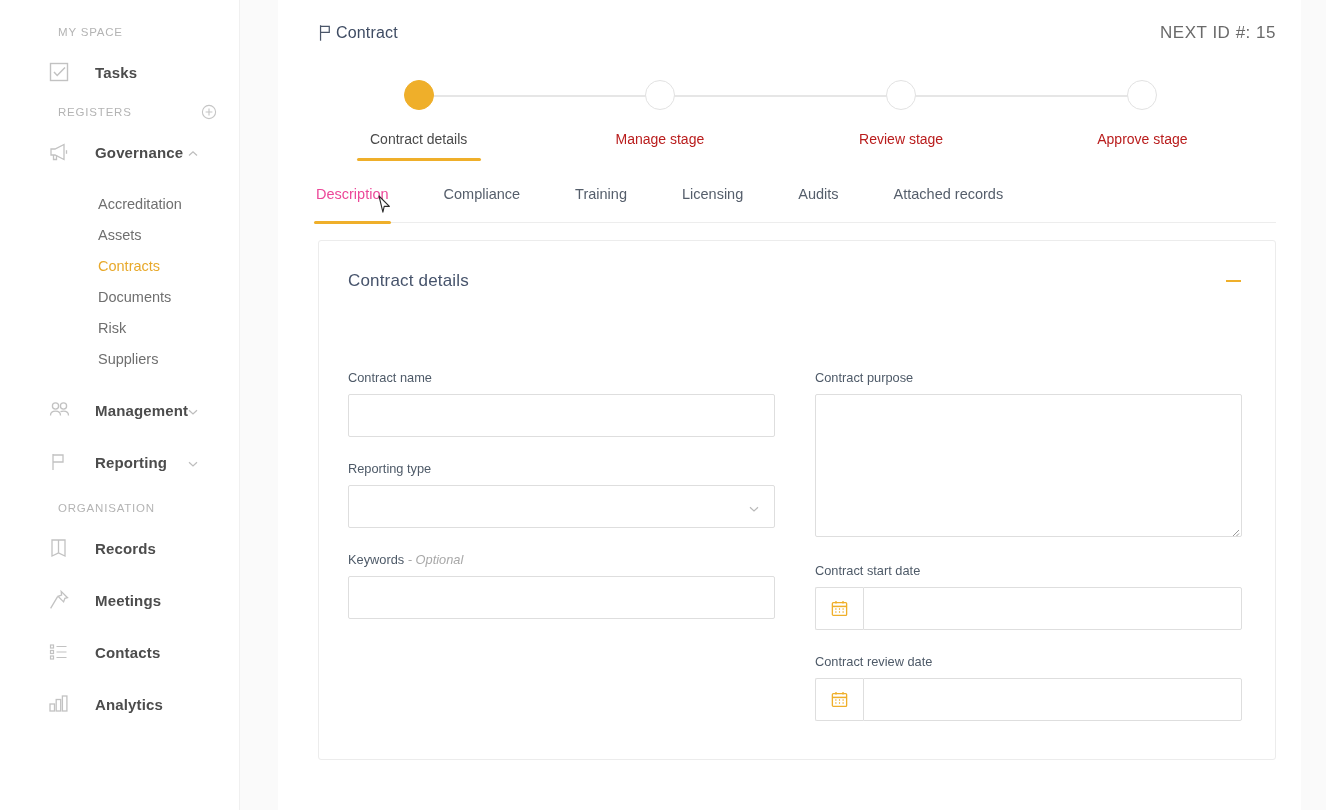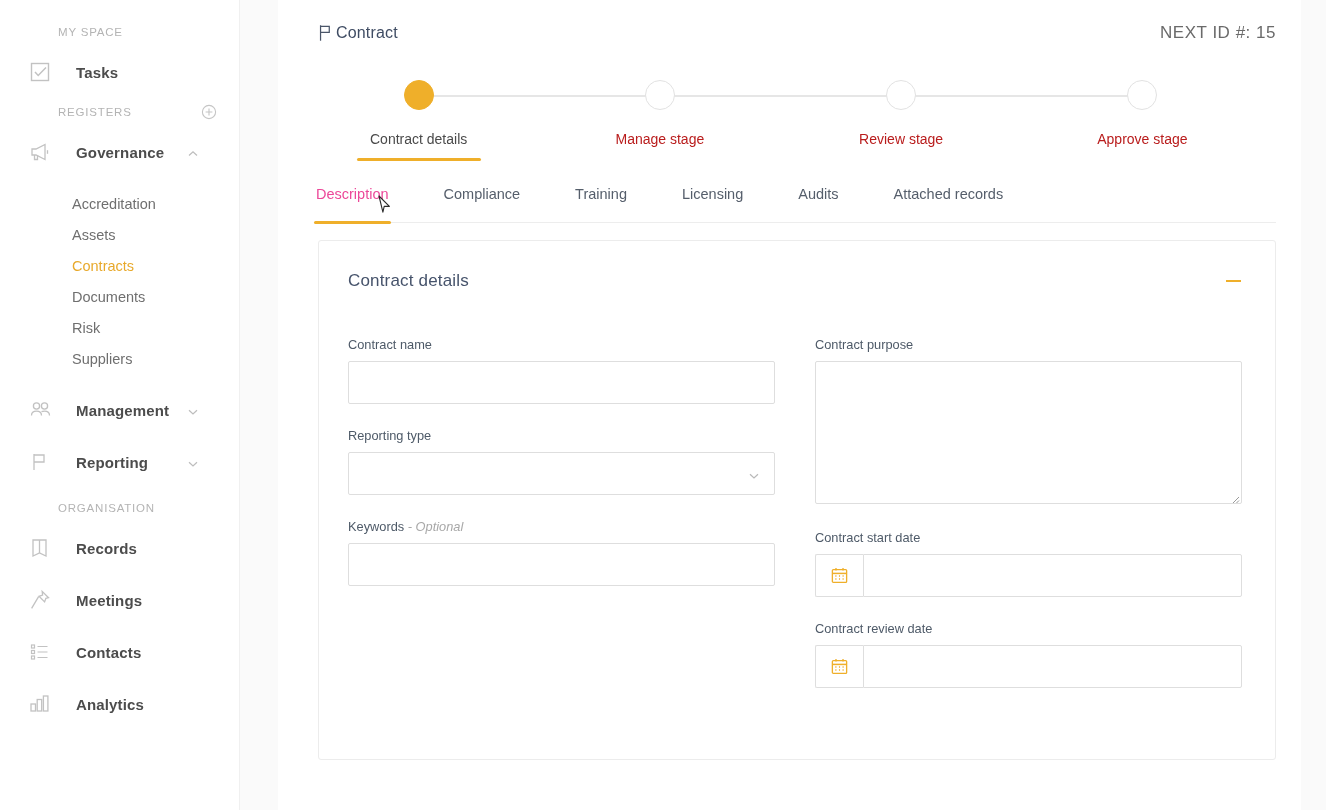--- a/index.html
+++ b/index.html
@@ -24,40 +24,40 @@
     display: flex; align-items: center; justify-content: space-between;
     padding: 0 22px 0 28px;
     height: 28px;
   }
   .section-head .sec-label {
     font-size: 11.5px; letter-spacing: .07em;
     color: #b4b4b4; font-weight: 400; margin-left: 30px;
   }
   .nav-row {
     display: flex; align-items: center;
-    height: 52px; padding-left: 28px;
-    cursor: pointer; position: relative;
+    height: 52px; 
+    cursor: pointer; position: relative; margin-left: 47px;
   }
   .nav-row .ico {
     width: 30px; height: 26px;
     display: flex; align-items: center; justify-content: flex-start;
     flex: 0 0 30px;
   }
   .nav-row .lbl {
     font-size: 15px; color: #4c4c4c; font-weight: 600;
     margin-left: 18px; letter-spacing: .01em;
   }
   .nav-row .chev {
     position: absolute; right: 40px; top: 50%;
     transform: translateY(-50%);
     width: 12px; height: 12px;
   }
   .sub-row {
     height: 31px; display: flex; align-items: center;
-    padding-left: 72px; cursor: pointer;
+    padding-left: 98px; cursor: pointer;
   }
   .sub-row span {
     font-size: 14.5px; color: #6f6f6f; font-weight: 400;
   }
   .sub-row.active span { color: #e8a92b; }
   .gap-8 { height: 10px; }
 
   
   .main {
     flex: 1 1 auto; height: 810px;
@@ -165,21 +165,21 @@
   }
   .card-title { font-size: 17px; color: #46536b; letter-spacing: .01em; }
   .collapse-btn {
     width: 18px; height: 14px;
     display: flex; align-items: center; justify-content: center;
     cursor: pointer;
   }
   .collapse-btn i { display: block; width: 15px; height: 2.5px; background: #efaf2a; }
 
   .form-grid { display: flex; gap: 40px; }
-  .col { flex: 1 1 0; min-width: 0; }
+  .col { flex: 1 1 0; min-width: 0; margin-top: 33px; }
 
   .field { margin-bottom: 24px; }
   .flabel {
     font-size: 12.8px; color: #4e5a68;
     margin-bottom: 9px; display: block;
   }
   .flabel em { color: #a8a8a8; font-style: italic; }
   .finput {
     width: 100%; height: 43px;
     border: 1px solid #dedede; border-radius: 2px;

